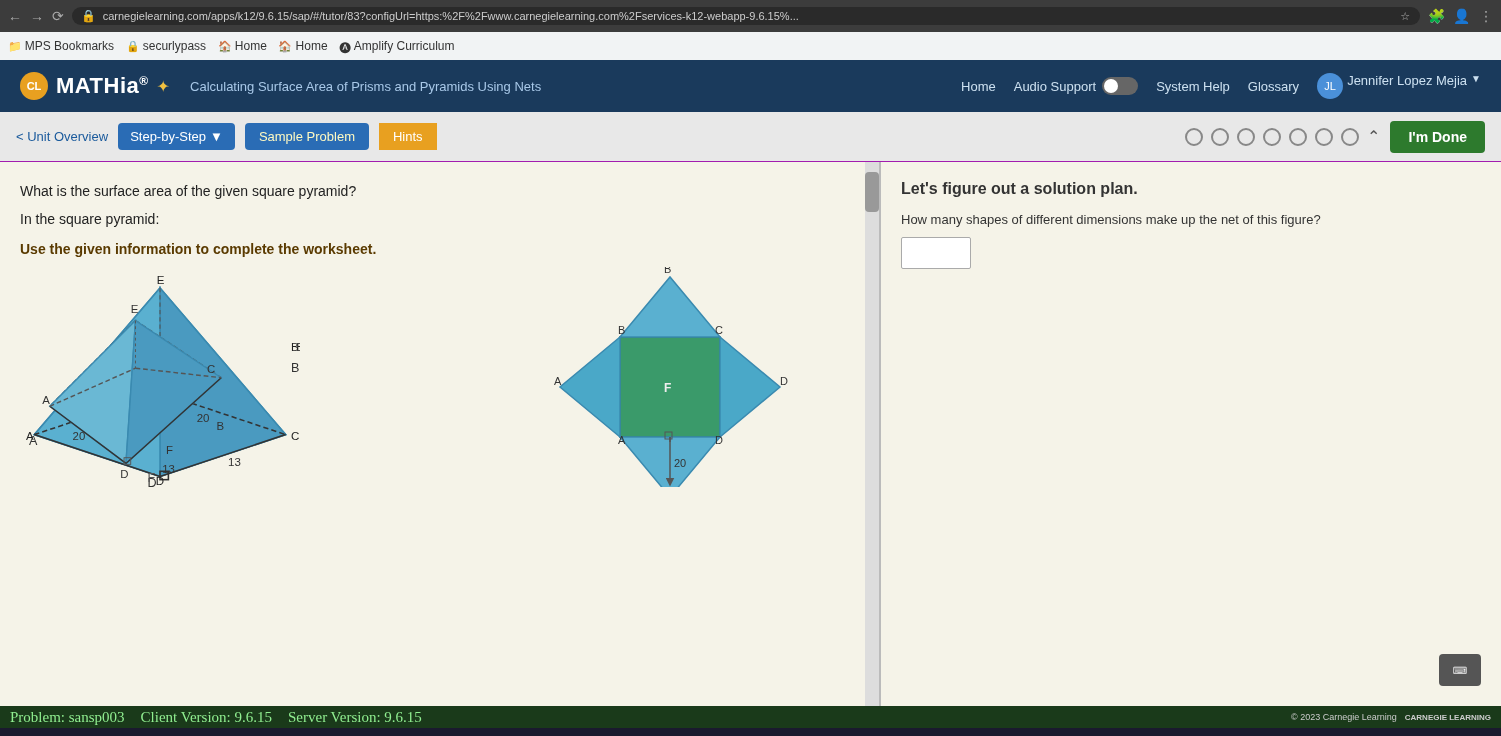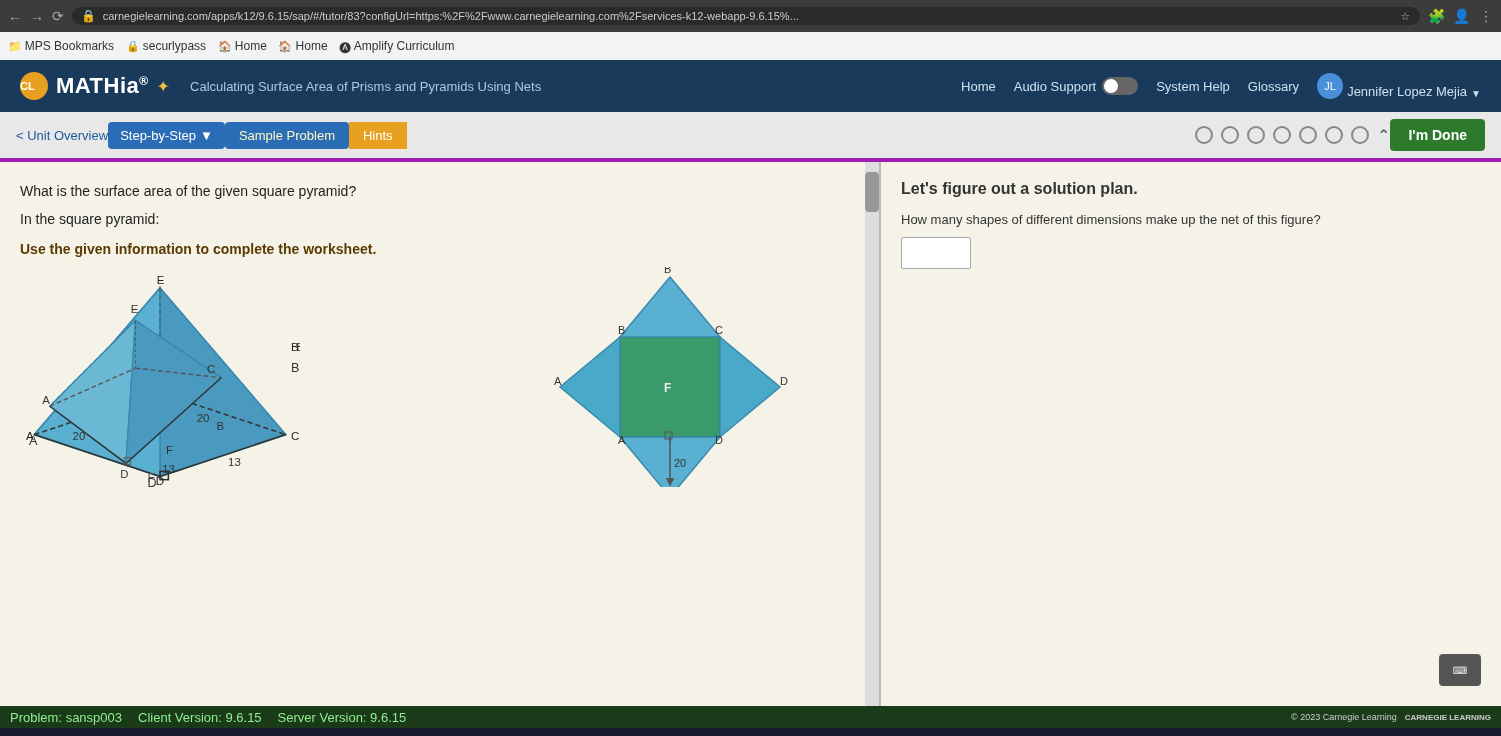--- a/index.html
+++ b/index.html
@@ -68,20 +68,21 @@
       gap: 8px;
       color: white;
     }
     .logo-circle {
       width: 28px;
       height: 28px;
       background: #e8a020;
       border-radius: 50%;
       display: flex;
       align-items: center;
+      justify-content: center;
       color: white;
       font-size: 11px;
       font-weight: bold;
     }
     .logo-text {
       color: white;
       font-size: 22px;
       font-weight: bold;
       letter-spacing: 0.5px;
     }
@@ -124,21 +125,21 @@
       width: 14px;
       height: 14px;
       background: white;
       border-radius: 50%;
       position: absolute;
       top: 2px;
       left: 2px;
     }
     .user-menu {
       display: flex;
-      align-items: flex-end;
+      align-items: flex-start;
       gap: 4px;
       cursor: pointer;
     }
     .user-avatar {
       width: 26px;
       height: 26px;
       background: #4a90d9;
       border-radius: 50%;
       display: flex;
       align-items: center;
@@ -146,22 +147,23 @@
       color: white;
       font-size: 11px;
     }
 
     
     .toolbar {
       background: #e8e8e8;
       display: flex;
       align-items: center;
       padding: 6px 16px;
+      gap: 10px;
       height: 50px;
-      border-bottom: 4px solid #a21caf;
+      border-bottom: 1px solid #a21caf;
     }
     .unit-overview-link {
       color: #1a5a9c;
       font-size: 13px;
       cursor: pointer;
       display: flex;
       align-items: center;
       gap: 3px;
     }
     .btn-step-by-step {
@@ -322,21 +324,22 @@
     .status-bar {
       background: #1a3a1a;
       height: 22px;
       display: flex;
       align-items: center;
       padding: 0 10px;
       gap: 16px;
     }
     .status-text {
       color: #90ee90;
-      font-size: 13px;
+      font-size: 15px;
+      font-family: Liberation Serif, serif;
     }
     .copyright-area {
       margin-left: auto;
       color: #ccc;
       font-size: 9px;
       display: flex;
       align-items: center;
       gap: 8px;
     }
 

